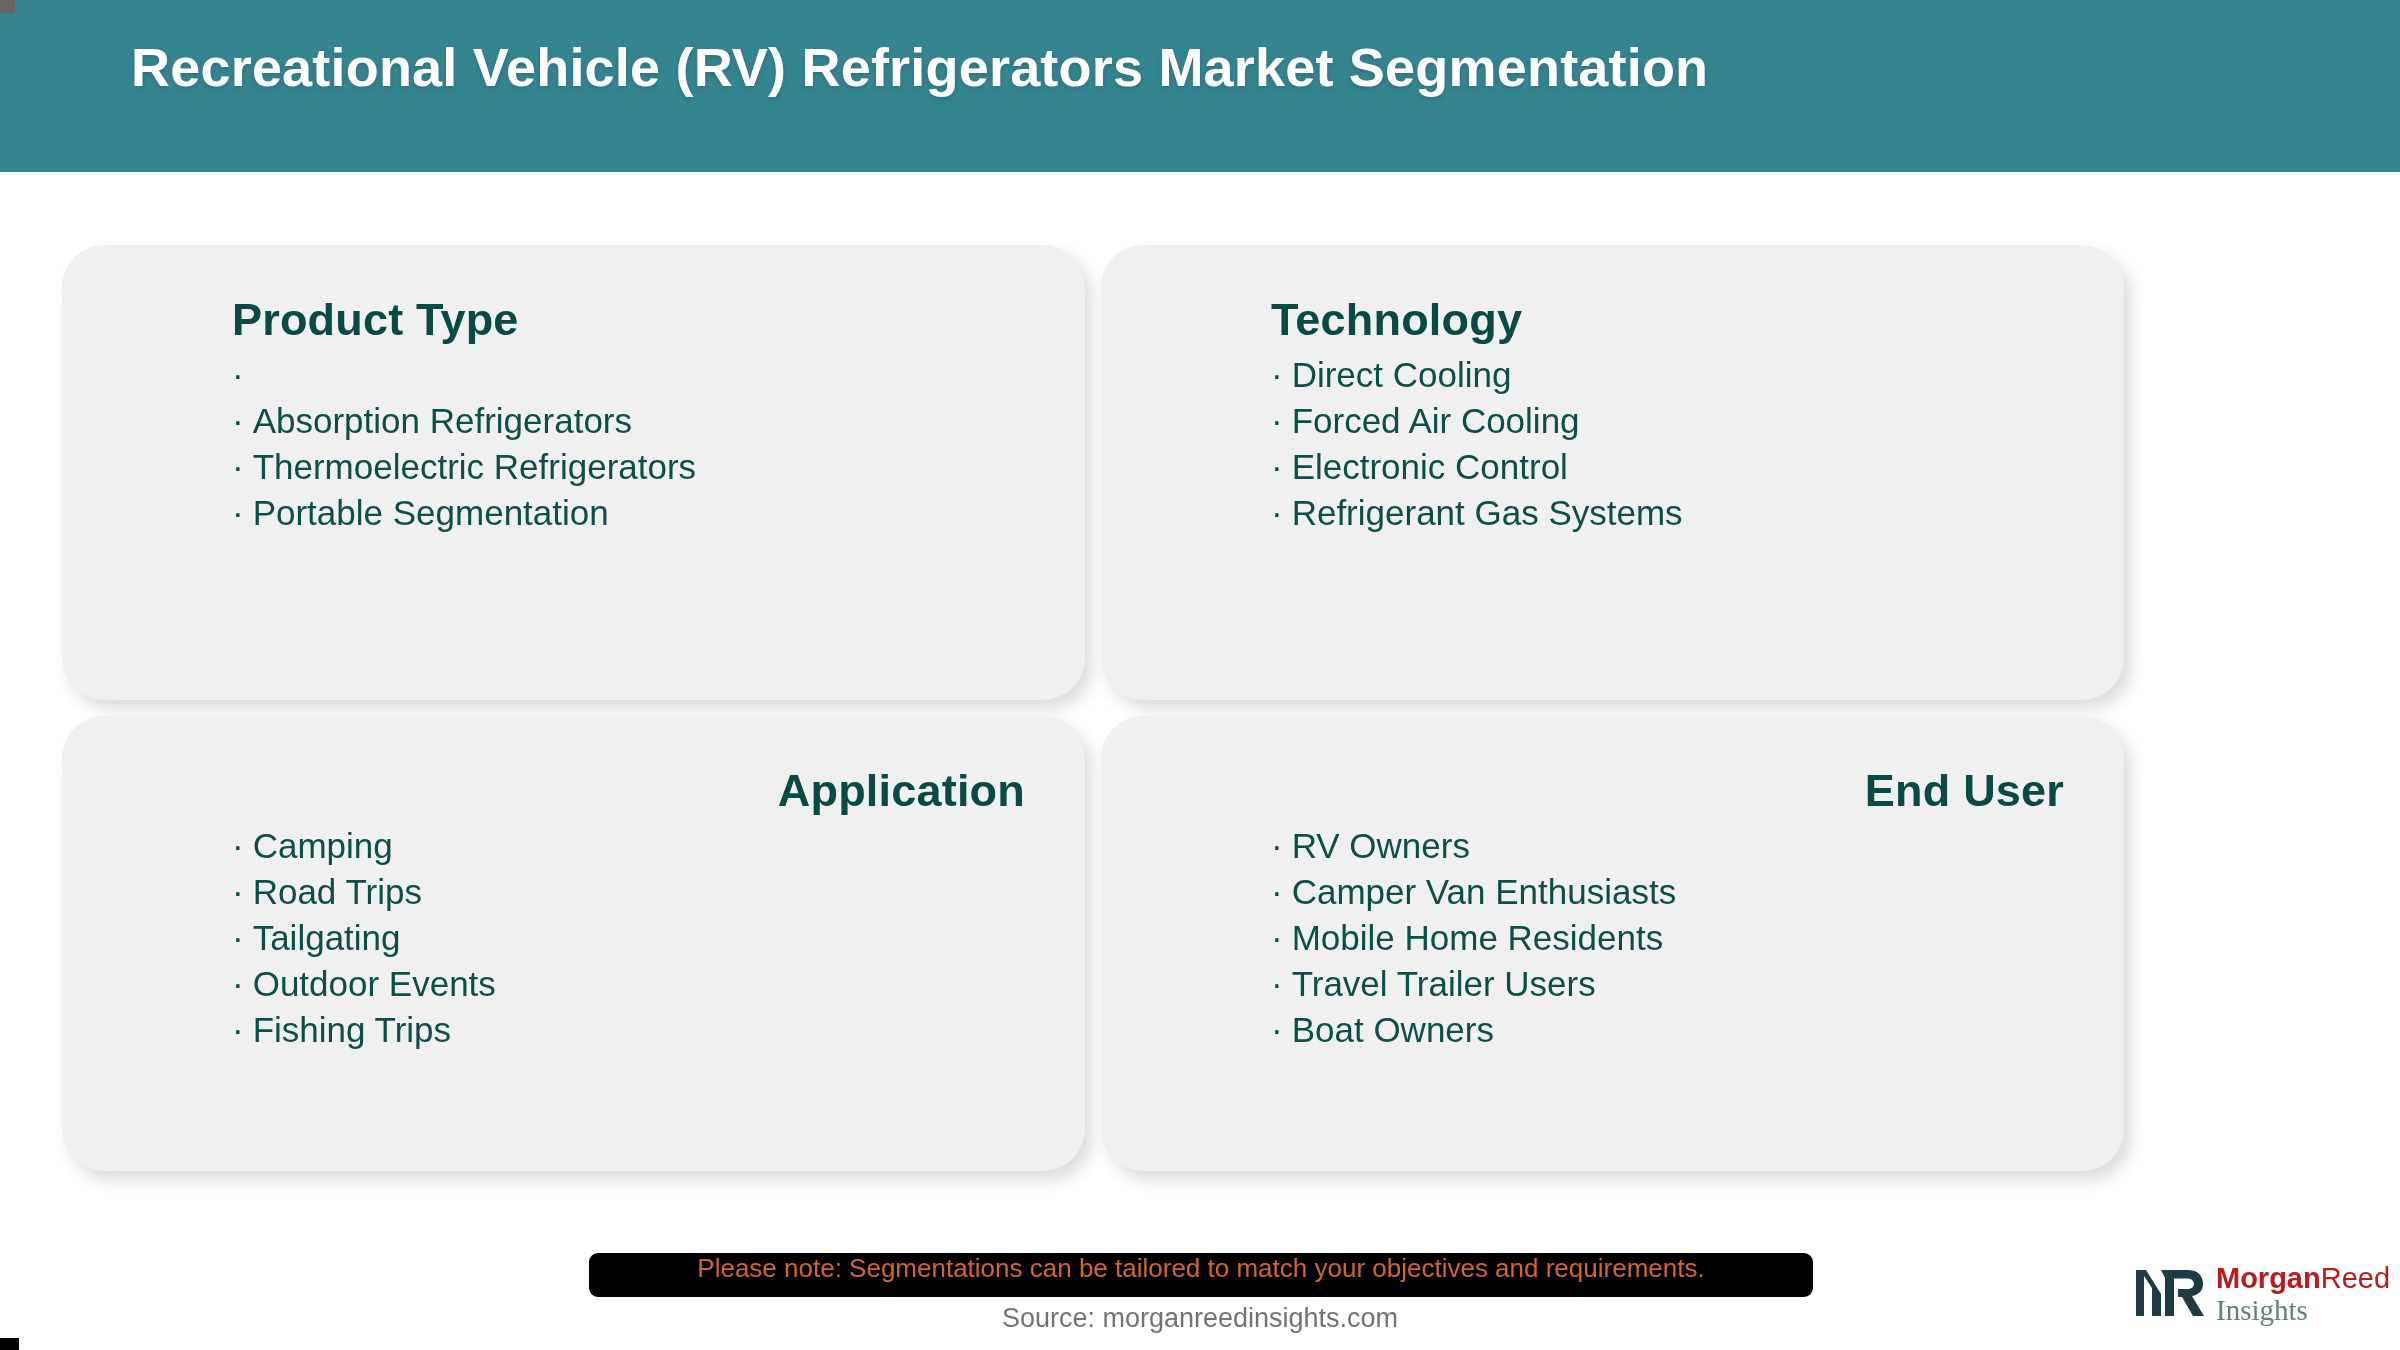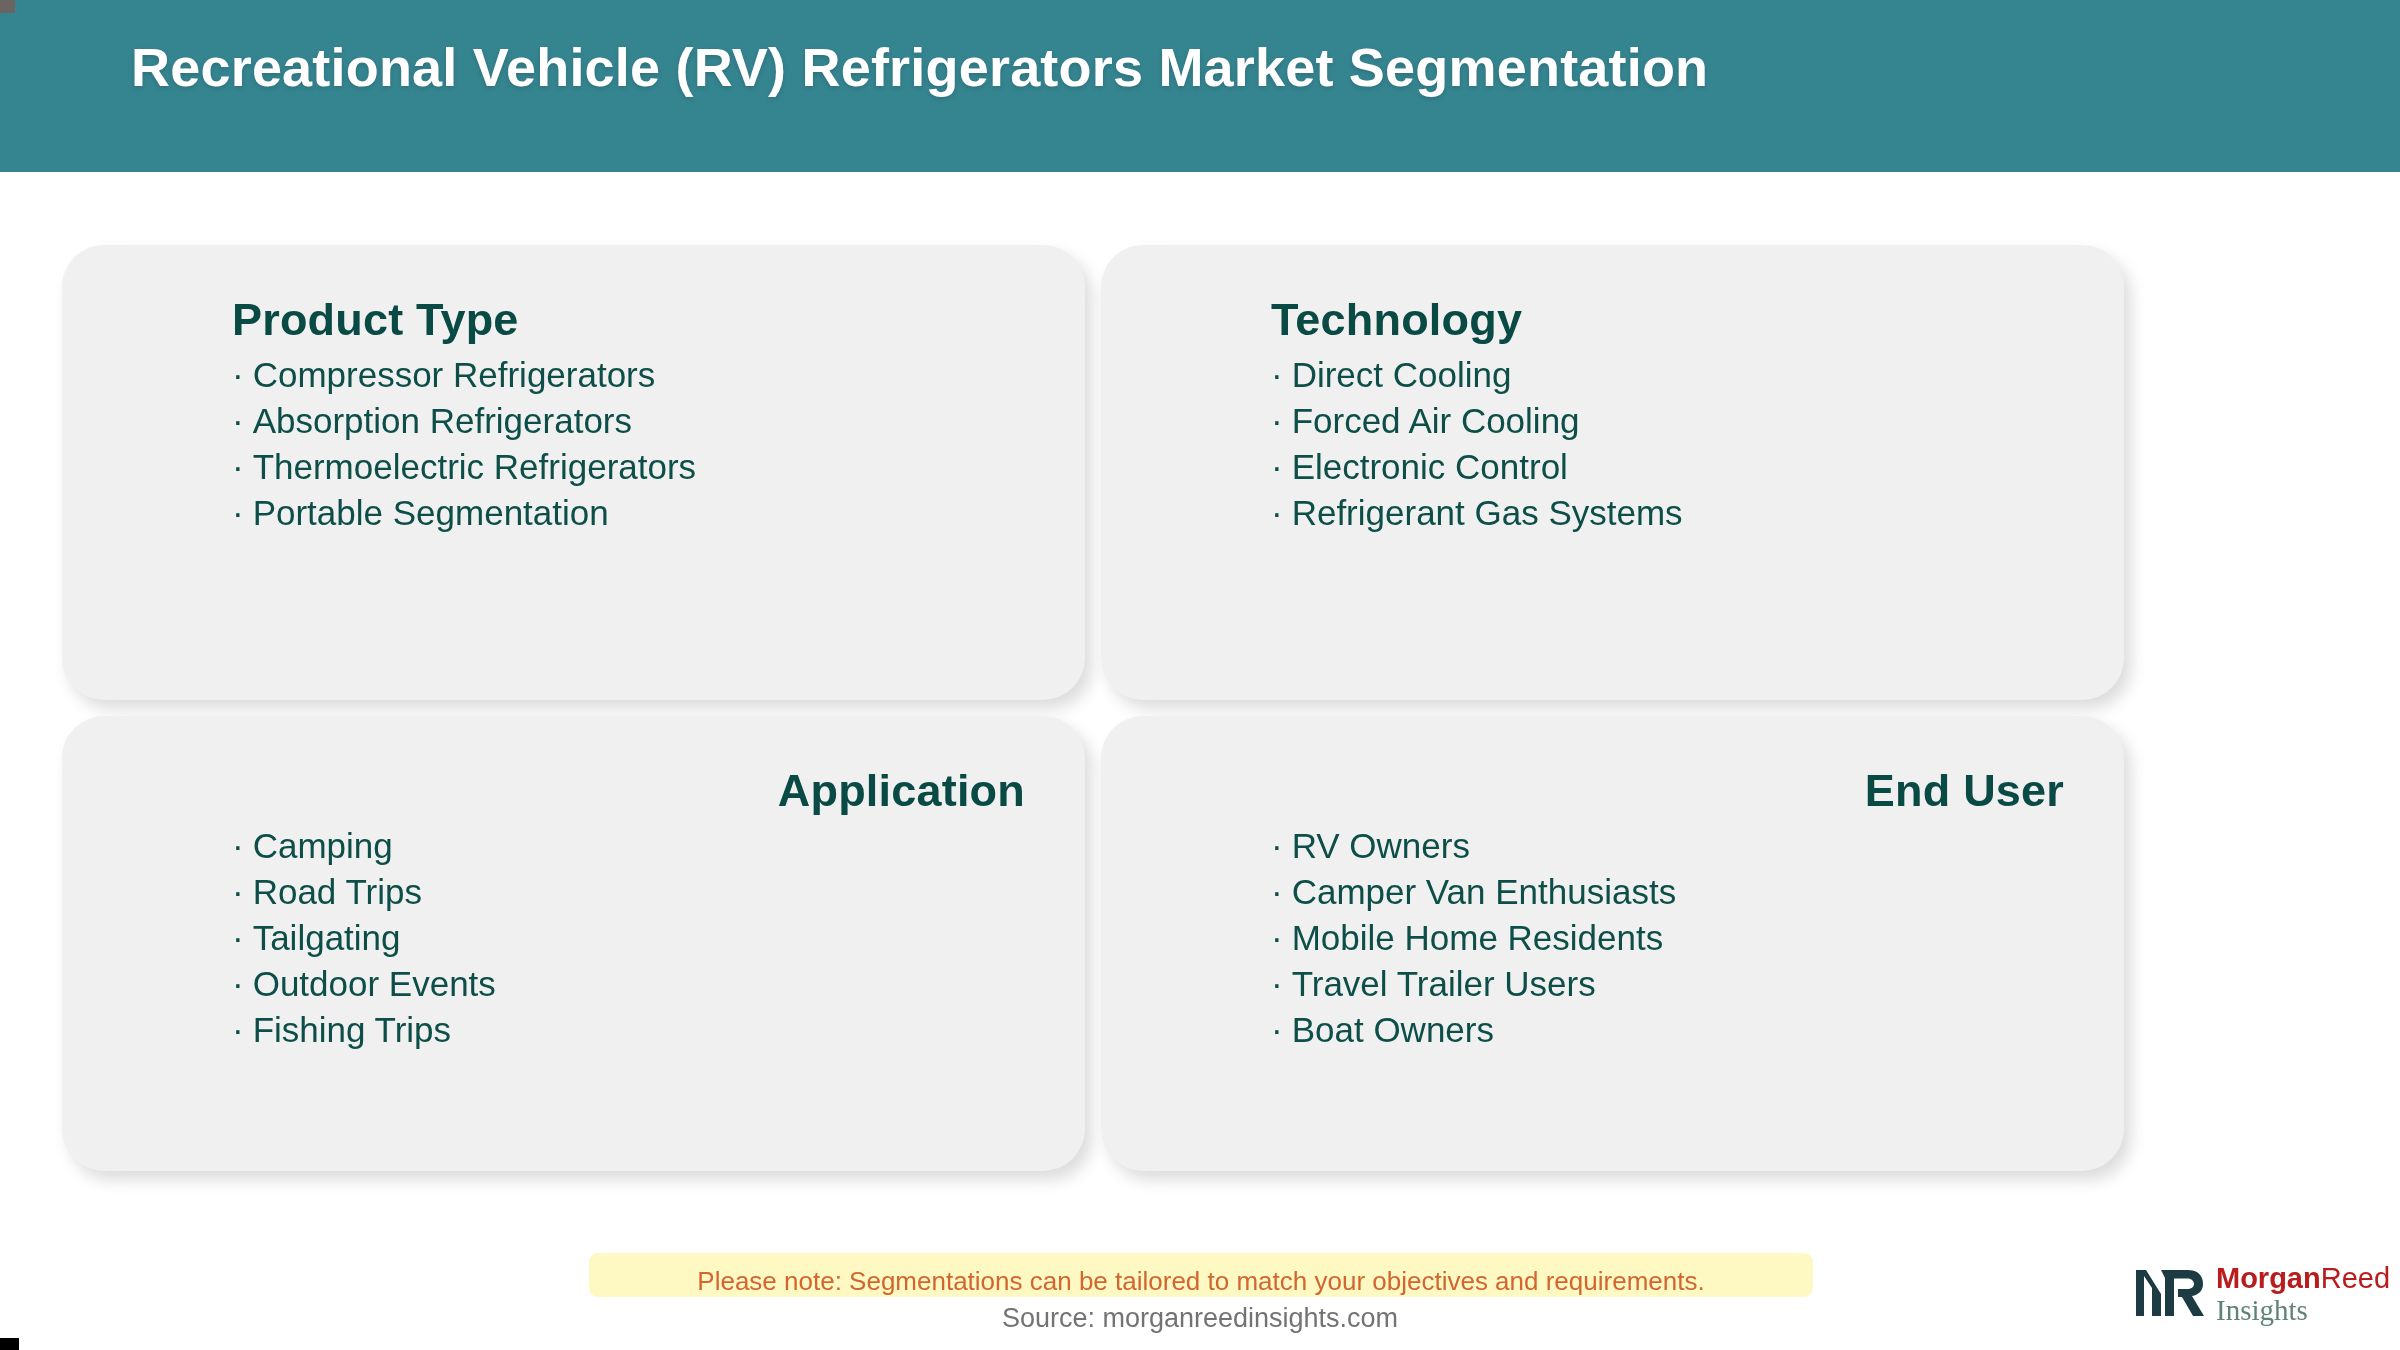--- a/index.html
+++ b/index.html
@@ -117,24 +117,24 @@
   .card.row-top .card-list li { line-height: 46px; }
   .card.row-bottom .card-list li { line-height: 46px; }
 
   
   .note-pill {
     position: absolute;
     left: 589px;
     top: 1253px;
     width: 1224px;
     height: 44px;
-    background: #fef9c3;
+    background: #000000;
     border-radius: 9px;
     display: flex;
-    align-items: flex-end;
+    align-items: flex-start;
     justify-content: center;
   }
   .note-text {
     font-size: 26px;
     color: #d4652f;
     white-space: nowrap;
   }
 
   .source-line {
     position: absolute;
@@ -195,21 +195,20 @@
   <div class="corner-artifact-tl"></div>
   <div class="corner-artifact-bl"></div>
 
   <div class="cards">
 
     <div class="card row-top">
       <div class="card-title">Product Type</div>
       <ul class="card-list">
         <li>
             <span class="bullet">·</span>
-            <span>Compressor Refrigerators</span>
           </li>
         <li>
             <span class="bullet">·</span>
             <span>Absorption Refrigerators</span>
           </li>
         <li>
             <span class="bullet">·</span>
             <span>Thermoelectric Refrigerators</span>
           </li>
         <li>

